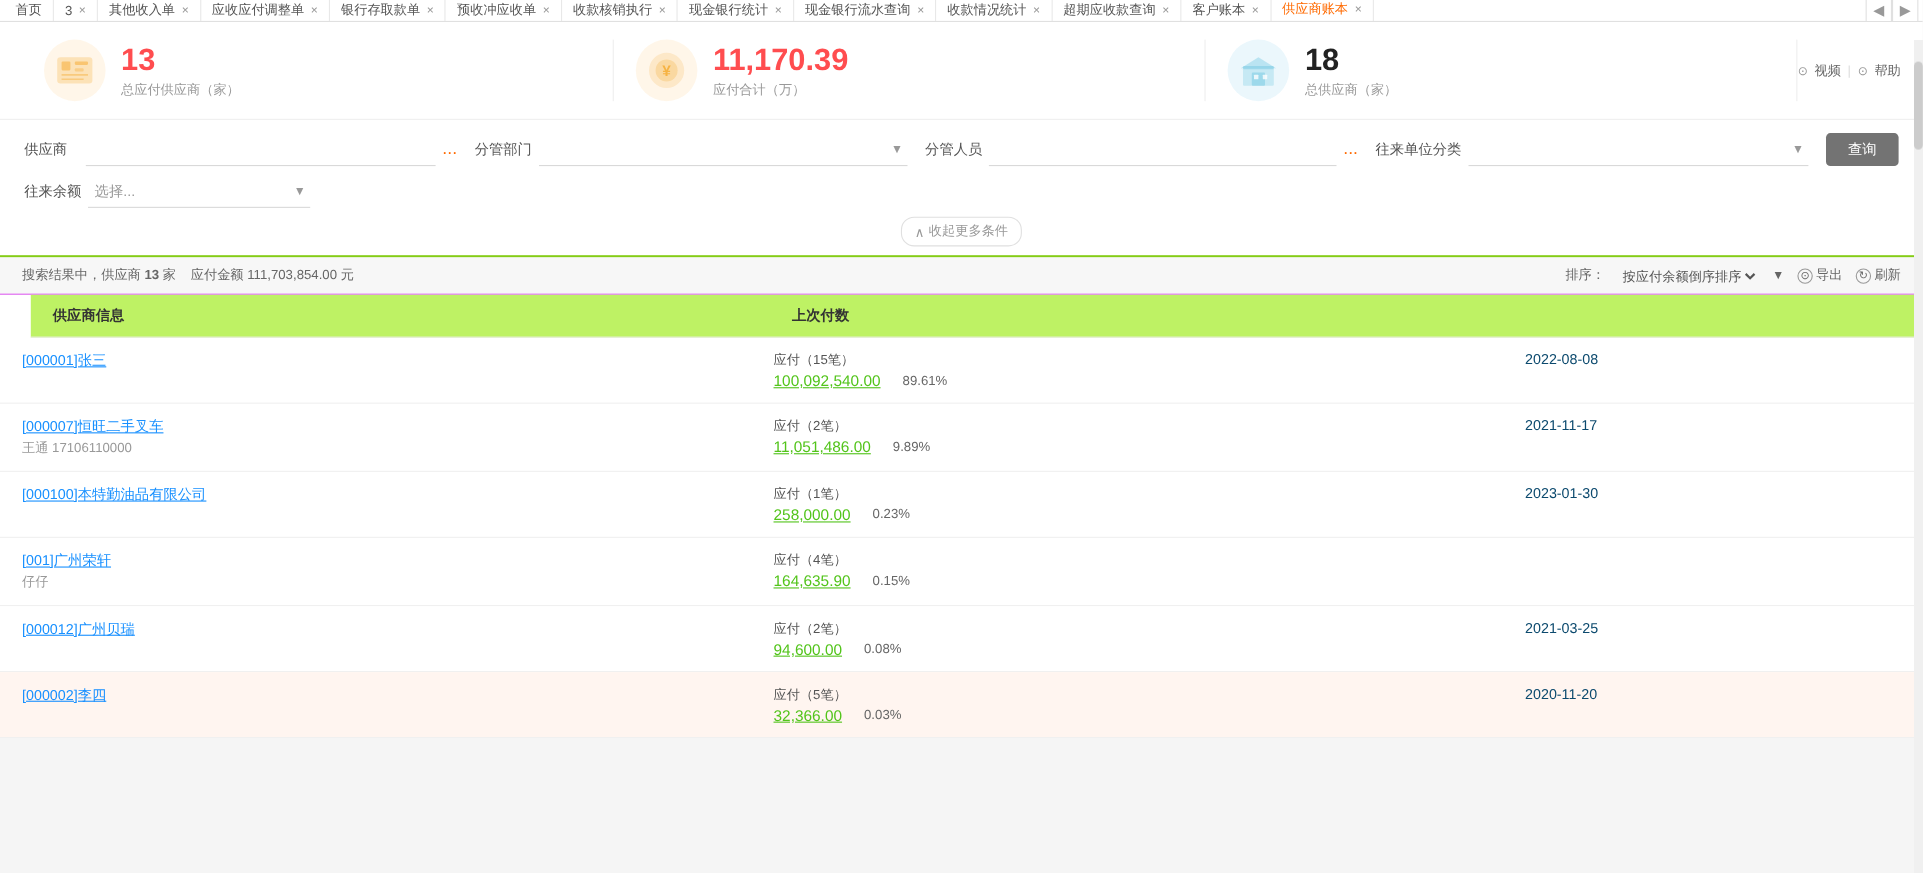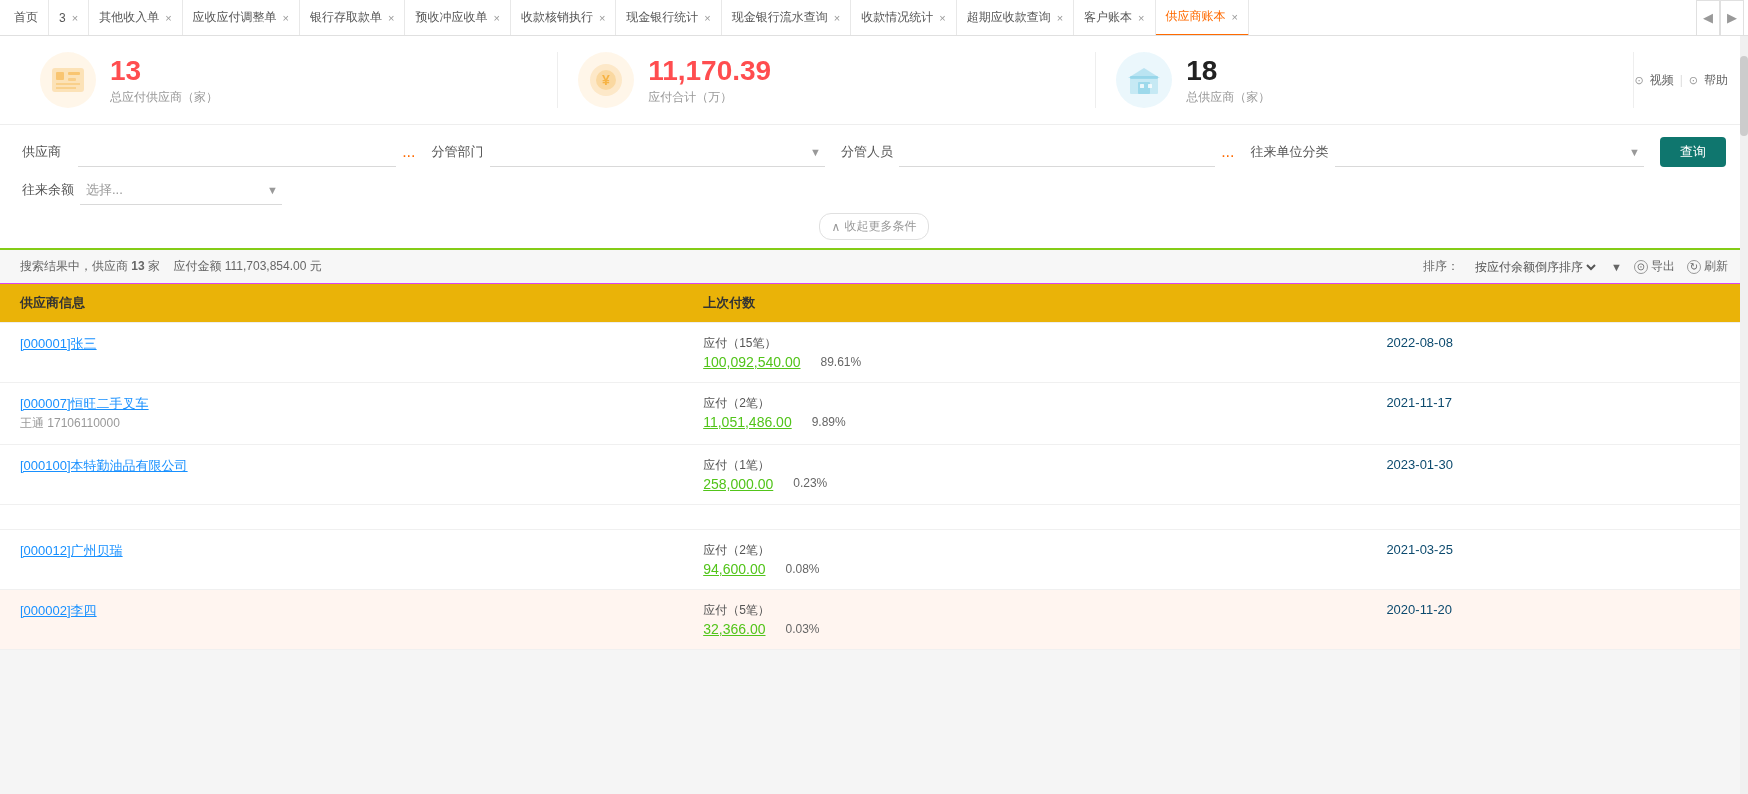--- a/index.html
+++ b/index.html
@@ -4,21 +4,21 @@
   <style>
     * { box-sizing: border-box; margin: 0; padding: 0; }
     body { font-family: 'Microsoft YaHei', Arial, sans-serif; font-size: 13px; background: #f5f5f5; color: #333; }
 
     
     .top-nav {
       display: flex;
       align-items: center;
       background: #fff;
       border-bottom: 1px solid #e0e0e0;
-      height: 36px;
+      height: 20px;
       padding: 0 4px;
       overflow: hidden;
       flex-wrap: nowrap;
     }
     .nav-tab {
       display: flex;
       align-items: center;
       padding: 0 10px;
       height: 36px;
       white-space: nowrap;
@@ -164,21 +164,21 @@
       color: #999;
       font-size: 11px;
     }
     .filter-dots {
       color: #ff6a00;
       cursor: pointer;
       font-size: 16px;
       line-height: 1;
     }
     .search-btn {
-      background: #0f766e;
+      background: #737373;
       color: #fff;
       border: none;
       padding: 6px 20px;
       border-radius: 4px;
       cursor: pointer;
       font-size: 13px;
       white-space: nowrap;
     }
     .collapse-btn {
       display: flex;
@@ -242,25 +242,26 @@
 
     
     .table-container {
       background: #fff;
       margin: 0;
     }
     .table-header {
       display: grid;
       grid-template-columns: 2fr 2fr 1fr;
       padding: 10px 20px;
-      background: #eab308;
+      background: #bef264;
       border-bottom: 1px solid #eee;
       font-weight: 600;
       font-size: 13px;
       color: #333;
+      margin-left: 28px;
     }
     .table-row {
       display: grid;
       grid-template-columns: 2fr 2fr 1fr;
       padding: 12px 20px;
       border-bottom: 1px solid #f0f0f0;
       align-items: start;
     }
     .table-row.highlighted { background: #fff5f0; }
     .supplier-link {
@@ -551,20 +552,31 @@
       <div class="transaction-label">应付（1笔）</div>
       <div style="display:flex;gap:8px;margin-top:2px;">
         <span class="transaction-amount">258,000.00</span>
         <span class="transaction-percent">0.23%</span>
       </div>
     </div>
     <div class="last-payment">2023-01-30</div>
   </div>
 
   <div class="table-row">
+    <div>
+      <div class="supplier-link">[001]广州荣轩</div>
+      <div class="supplier-sub">仔仔</div>
+    </div>
+    <div>
+      <div class="transaction-label">应付（4笔）</div>
+      <div style="display:flex;align-items:center;gap:8px;margin-top:2px;">
+        <span class="transaction-amount">164,635.90</span>
+        <span class="transaction-percent">0.15%</span>
+      </div>
+    </div>
     <div class="last-payment"></div>
   </div>
 
   <div class="table-row">
     <div>
       <div class="supplier-link">[000012]广州贝瑞</div>
     </div>
     <div>
       <div class="transaction-label">应付（2笔）</div>
       <div style="display:flex;align-items:center;gap:8px;margin-top:2px;">

